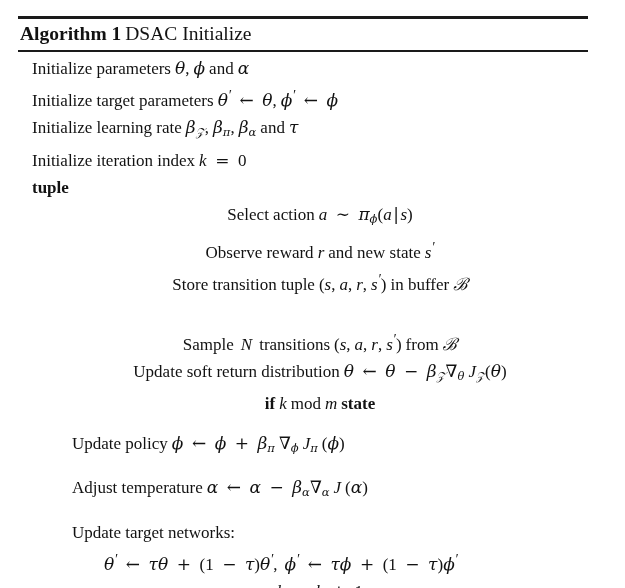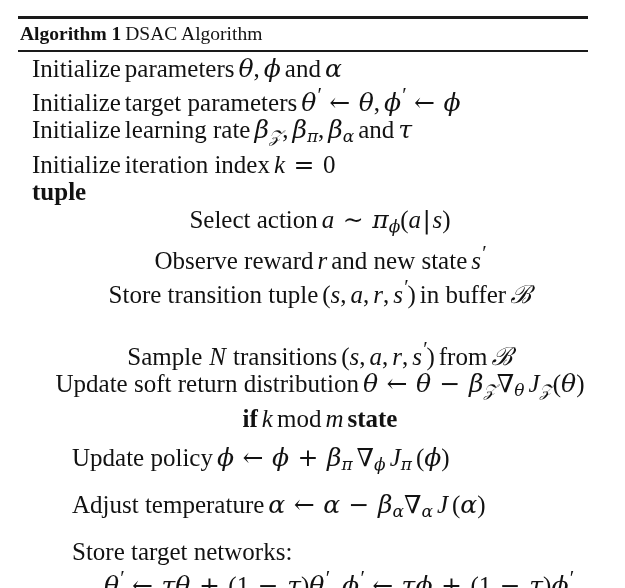--- a/index.html
+++ b/index.html
@@ -35,21 +35,21 @@
     padding: 2px 0 3px 2px;
     white-space: nowrap;
   }
   .alg-title .kw { font-weight: bold; }
 
   .alg-body {
     padding: 3px 0 4px 0;
   }
 
   .line {
-    font-size: 25px;
+    font-size: 17px;
     line-height: 27.4px;
     white-space: nowrap;
     padding-left: 14px;
   }
   .line.blank { height: 27.4px; }
 
   .ind1 { padding-left: 34px; text-align: center; }
   .ind2 { padding-left: 54px; margin-top: 12px; }
   .ind3 { padding-left: 86px; }
 
@@ -96,21 +96,21 @@
   .spw { display: inline-block; width: 7px; }
 </style>
 </head>
 <body>
 
 <div id="algorithm-block">
 
   <div class="rule rule-top"></div>
 
   <div class="alg-title">
-    <span class="kw">Algorithm 1</span><span class="sp"></span><span>DSAC Algorithm</span>
+    <span class="kw">Algorithm 1</span><span class="sp"></span><span>DSAC Initialize</span>
   </div>
 
   <div class="rule rule-mid"></div>
 
   <div class="alg-body">
 
     <div class="line">
       <span>Initialize</span><span class="sp"></span><span>parameters</span><span class="sp"></span><span class="mgr">θ</span>,<span class="sp"></span><span class="mgr">ϕ</span><span class="sp"></span><span>and</span><span class="sp"></span><span class="mgr">α</span>
     </div>
 
@@ -158,21 +158,21 @@
 
     <div class="line ind2">
       <span>Update policy</span><span class="sp"></span><span class="mgr">ϕ</span><span class="spw"></span><span class="mop">←</span><span class="spw"></span><span class="mgr">ϕ</span><span class="spw"></span><span class="mop">+</span><span class="spw"></span><span class="mgr">β</span><span class="sub">π</span><span class="sp"></span><span class="nabla">∇</span><span class="sub">ϕ</span><span class="sp"></span><span class="mi">J</span><span class="sub">π</span><span class="sp"></span><span class="mtxt">(</span><span class="mgr">ϕ</span><span class="mtxt">)</span>
     </div>
 
     <div class="line ind2">
       <span>Adjust temperature</span><span class="sp"></span><span class="mgr">α</span><span class="spw"></span><span class="mop">←</span><span class="spw"></span><span class="mgr">α</span><span class="spw"></span><span class="mop">−</span><span class="spw"></span><span class="mgr">β</span><span class="sub">α</span><span class="nabla">∇</span><span class="sub">α</span><span class="sp"></span><span class="mi">J</span><span class="sp"></span><span class="mtxt">(</span><span class="mgr">α</span><span class="mtxt">)</span>
     </div>
 
     <div class="line ind2">
-      <span>Store target networks:</span>
+      <span>Update target networks:</span>
     </div>
 
     <div class="line ind3">
       <span class="mgr">θ</span><span class="prime">′</span><span class="spw"></span><span class="mop">←</span><span class="spw"></span><span class="mgr">τ</span><span class="mgr">θ</span><span class="spw"></span><span class="mop">+</span><span class="spw"></span><span class="mtxt">(</span><span class="mnum">1</span><span class="spw"></span><span class="mop">−</span><span class="spw"></span><span class="mgr">τ</span><span class="mtxt">)</span><span class="mgr">θ</span><span class="prime">′</span>,<span class="spw"></span><span class="mgr">ϕ</span><span class="prime">′</span><span class="spw"></span><span class="mop">←</span><span class="spw"></span><span class="mgr">τ</span><span class="mgr">ϕ</span><span class="spw"></span><span class="mop">+</span><span class="spw"></span><span class="mtxt">(</span><span class="mnum">1</span><span class="spw"></span><span class="mop">−</span><span class="spw"></span><span class="mgr">τ</span><span class="mtxt">)</span><span class="mgr">ϕ</span><span class="prime">′</span>
     </div>
 
 
     <div class="line ind1">
       <span class="mi">k</span><span class="spw"></span><span class="mop">=</span><span class="spw"></span><span class="mi">k</span><span class="spw"></span><span class="mop">+</span><span class="spw"></span><span class="mnum">1</span>
     </div>

